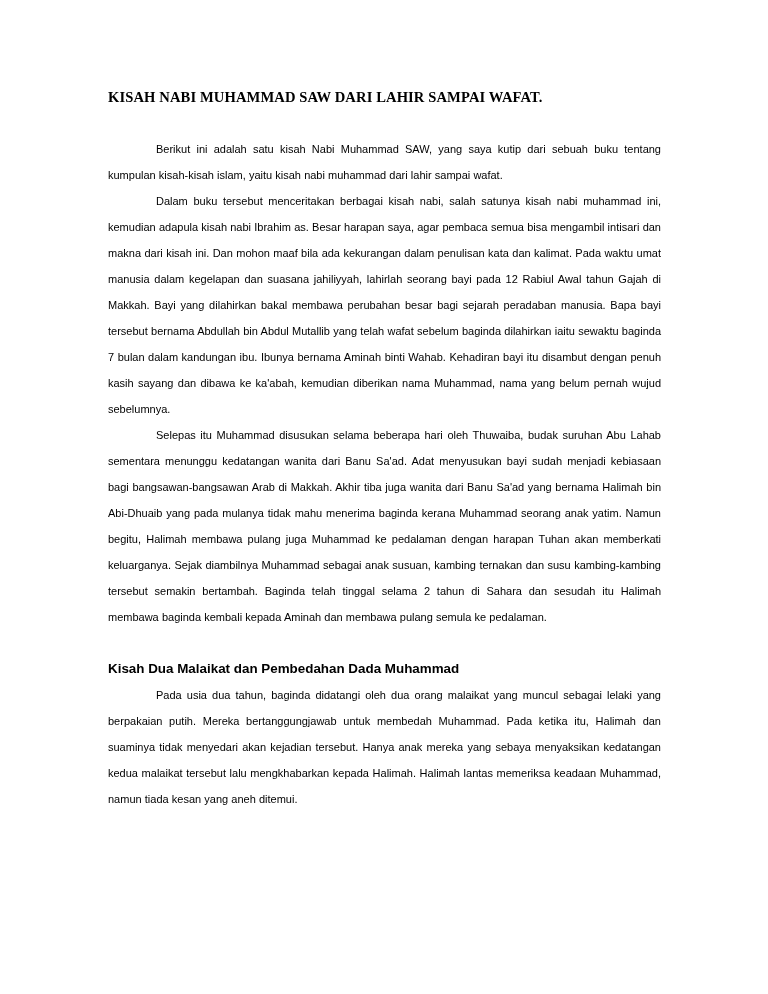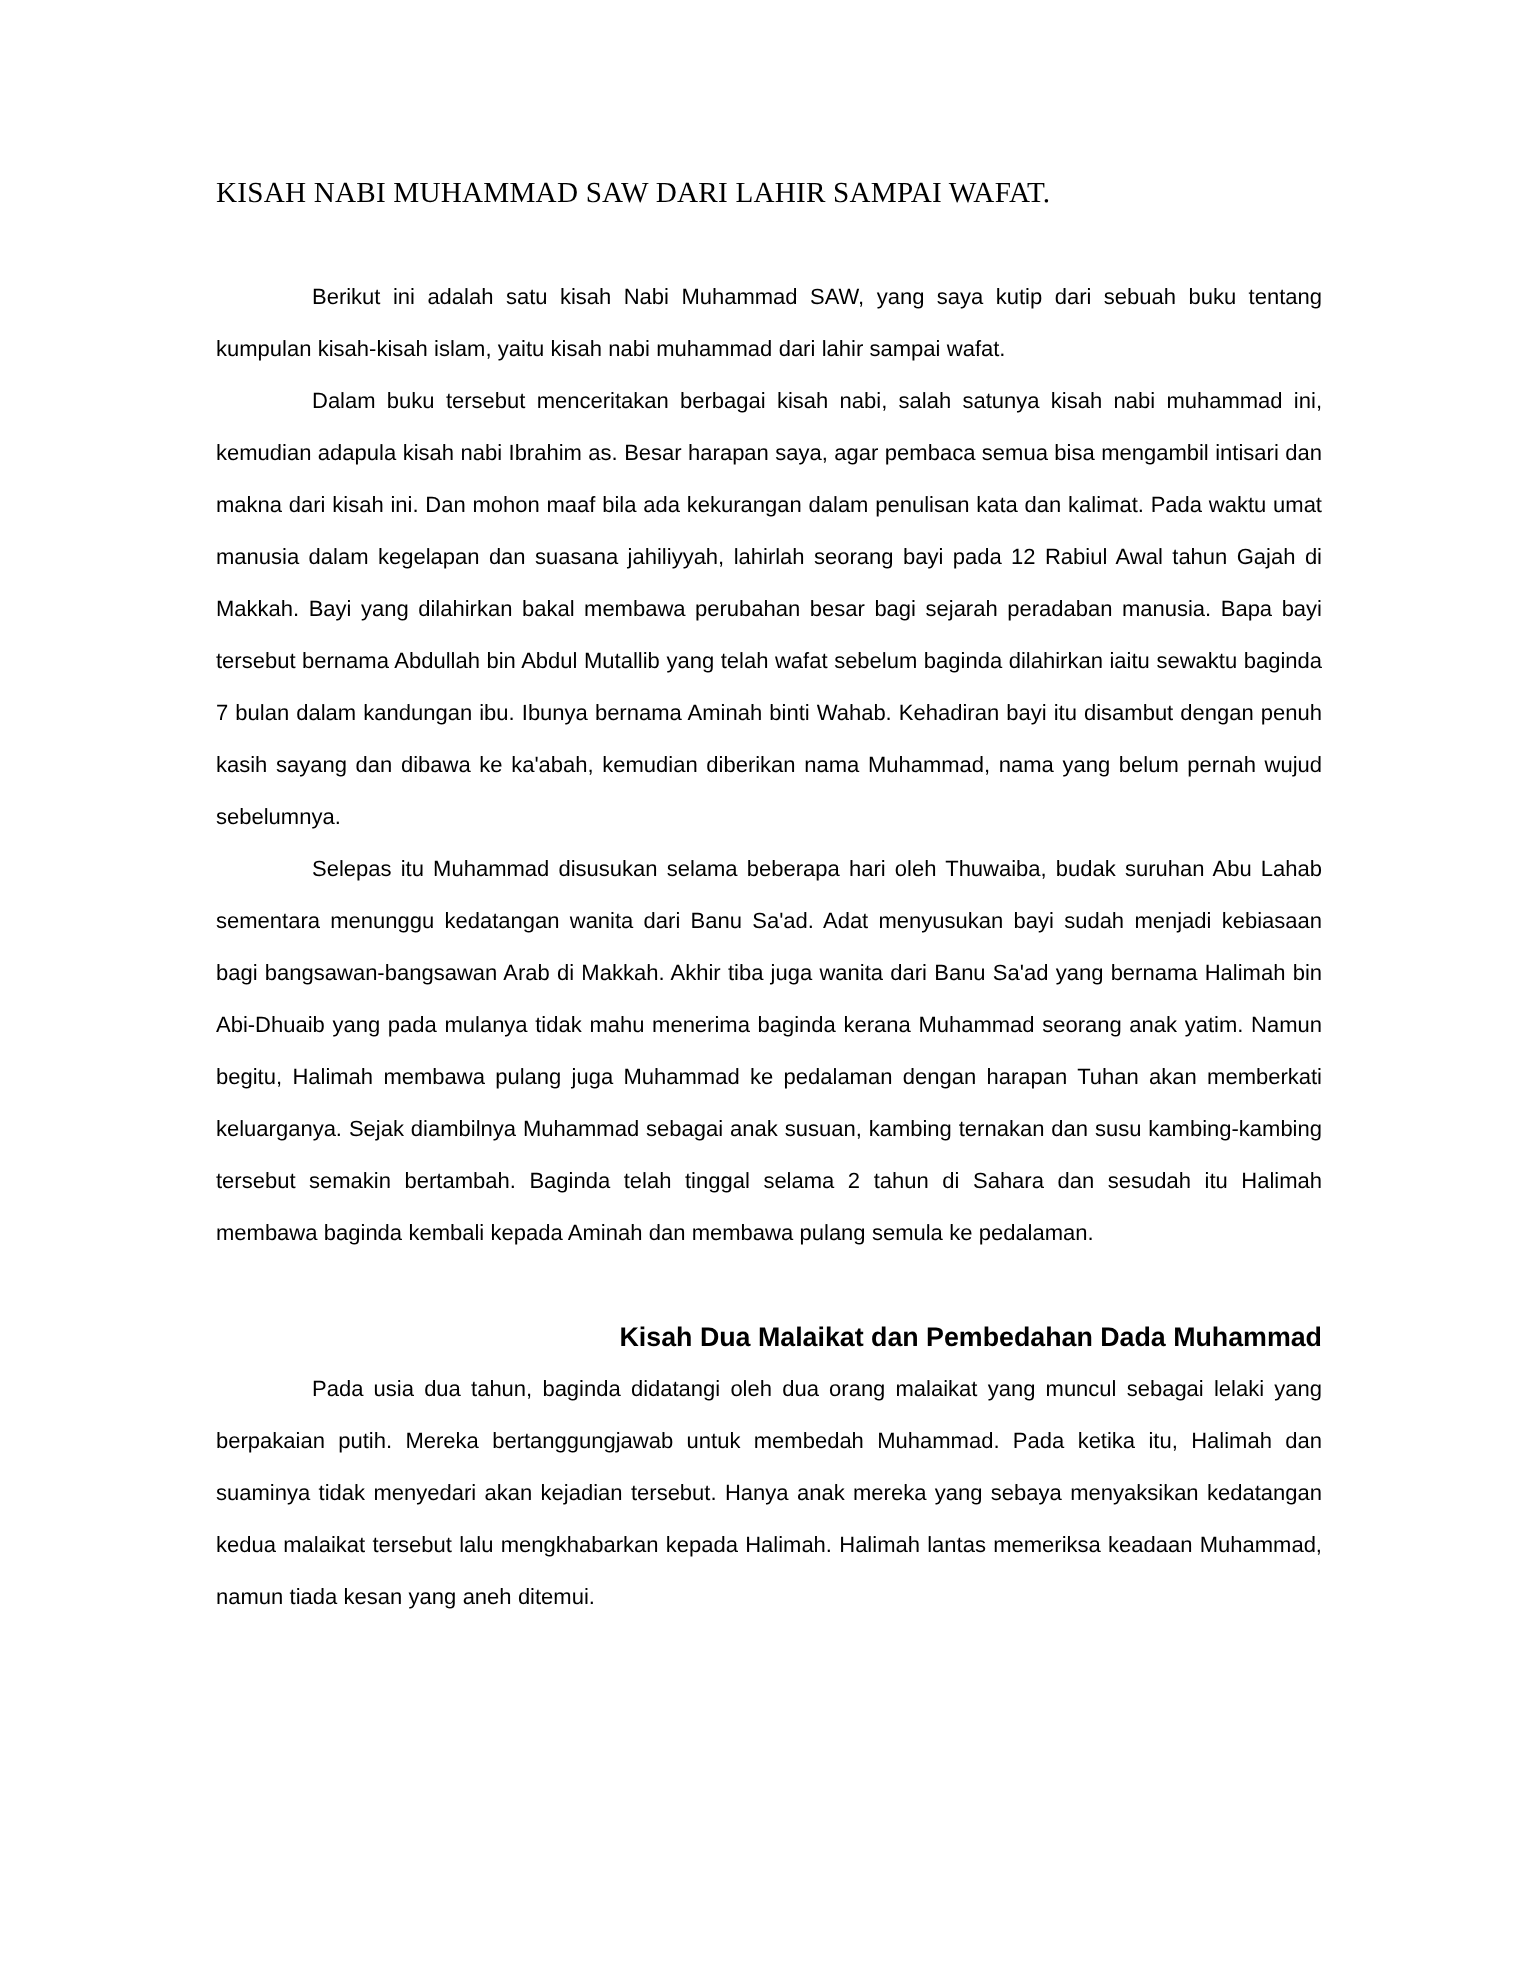--- a/index.html
+++ b/index.html
@@ -27,21 +27,21 @@
 
   .content {
     position: absolute;
     left: 108px;
     top: 84px;
     width: 553px;
   }
 
   .doc-title {
     font-family: "Liberation Serif", "DejaVu Serif", serif;
-    font-weight: normal;
+    font-weight: bold;
     font-size: 14.6px;
     line-height: 26px;
     letter-spacing: 0.1px;
     text-align: left;
     margin: 0;
     white-space: nowrap;
   }
 
   .spacer-line {
     height: 26px;
@@ -56,21 +56,21 @@
     margin: 0;
     text-indent: 48px;
     word-spacing: 0.1px;
   }
 
   .sub-heading {
     font-family: "Liberation Sans", sans-serif;
     font-weight: bold;
     font-size: 13.4px;
     line-height: 26px;
-    text-align: right;
+    text-align: left;
     margin: 0;
     white-space: nowrap;
   }
 </style>
 </head>
 <body>
 
 <div class="page">
   <div class="content">
 

